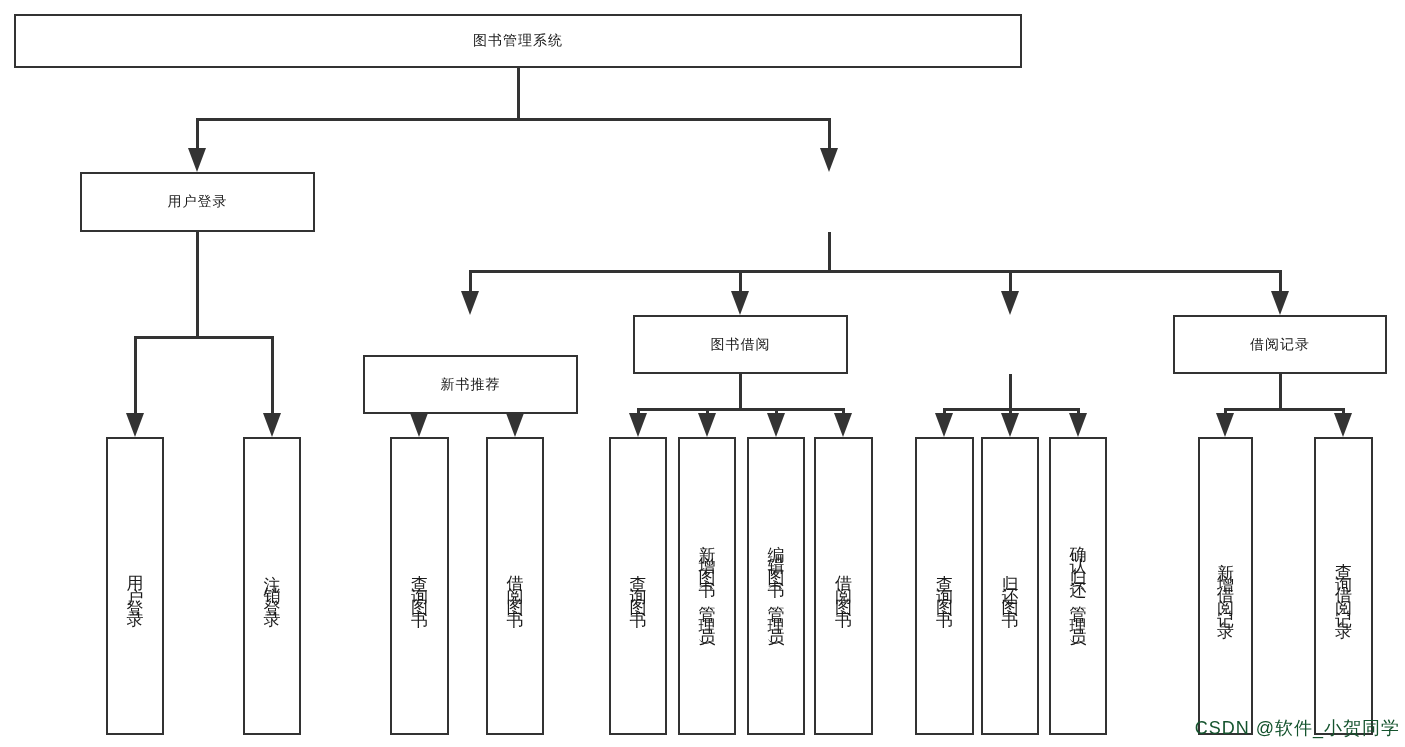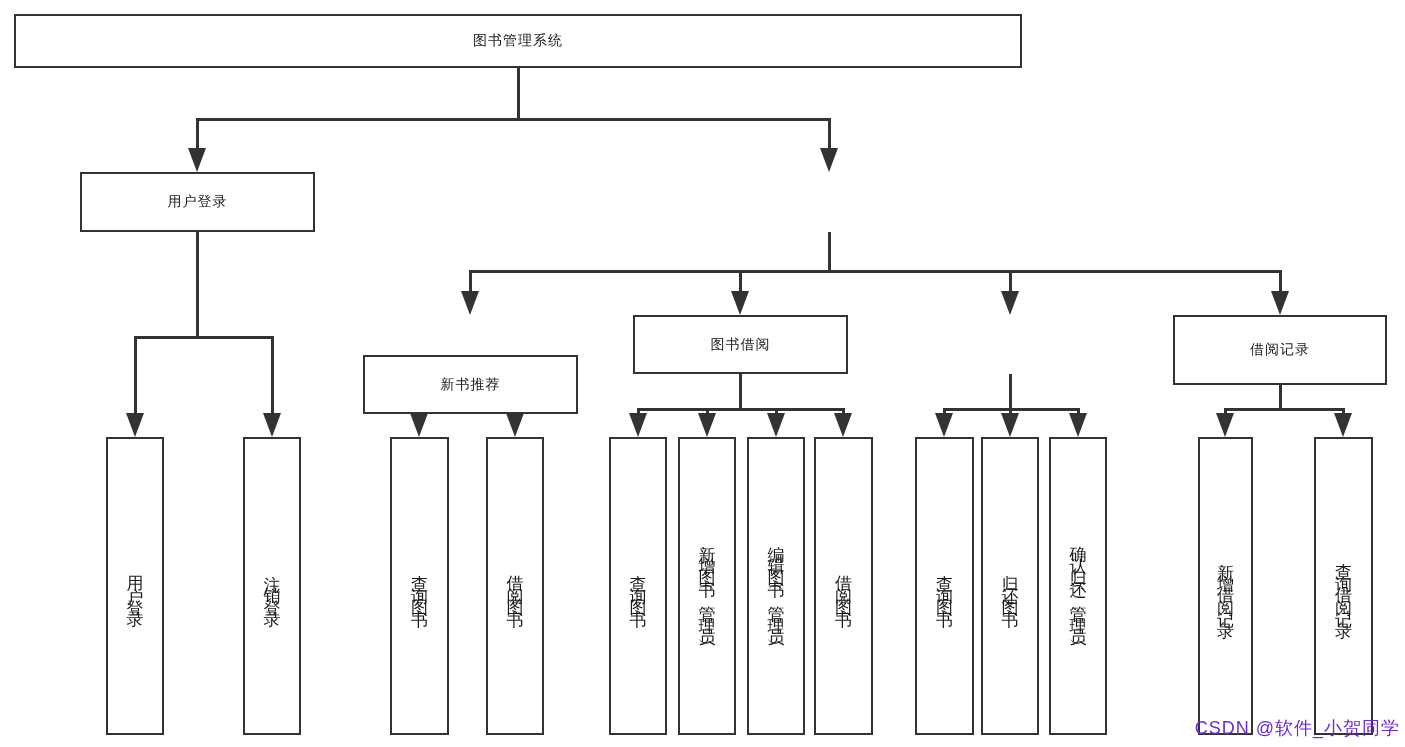--- a/index.html
+++ b/index.html
@@ -7,21 +7,21 @@
   .canvas{position:relative;width:1405px;height:747px;background:#ffffff;overflow:hidden;}
   .box{position:absolute;background:#ffffff;border:2px solid #333333;box-sizing:border-box;
        display:flex;align-items:center;justify-content:center;color:#1a1a1a;z-index:10;}
   .hbox{font-size:14px;letter-spacing:1px;}
   .vbox .vtext{writing-mode:vertical-rl;text-orientation:mixed;font-size:17px;
        letter-spacing:12px;line-height:1;white-space:nowrap;}
   .vline{position:absolute;width:3px;background:#333333;z-index:5;}
   .hline{position:absolute;height:3px;background:#333333;z-index:5;}
   .arrow{position:absolute;width:0;height:0;border-left:9px solid transparent;
        border-right:9px solid transparent;border-top:24px solid #333333;z-index:6;}
-  .watermark{position:absolute;top:716px;right:5px;font-size:18px;color:#6d28d9;
+  .watermark{position:absolute;top:716px;right:5px;font-size:18px;color:#14532d;
        letter-spacing:1px;z-index:50;white-space:nowrap;}
 </style>
 </head>
 <body>
 
 <div class="canvas">
 
   <div class="box hbox" style="left:14px;top:14px;width:1008px;height:54px;">
     <span>图书管理系统</span>
   </div>
@@ -54,21 +54,21 @@
   <div class="arrow" style="left:1001px;top:291px;"></div>
   <div class="vline" style="left:1279px;top:270px;height:24px;"></div>
   <div class="arrow" style="left:1271px;top:291px;"></div>
 
   <div class="box hbox" style="left:363px;top:315px;width:215px;height:59px;margin-top:40px;">
     <span>新书推荐</span>
   </div>
   <div class="box hbox" style="left:633px;top:315px;width:215px;height:59px;">
     <span>图书借阅</span>
   </div>
-  <div class="box hbox" style="left:1173px;top:315px;width:214px;height:70px;">
+  <div class="box hbox" style="left:1173px;top:315px;width:214px;height:59px;">
     <span>借阅记录</span>
   </div>
 
   <div class="vline" style="left:469px;top:374px;height:34px;"></div>
   <div class="hline" style="left:418px;top:408px;width:99px;"></div>
   <div class="vline" style="left:418px;top:408px;height:8px;"></div>
   <div class="arrow" style="left:410px;top:413px;"></div>
   <div class="vline" style="left:514px;top:408px;height:8px;"></div>
   <div class="arrow" style="left:506px;top:413px;"></div>
 

